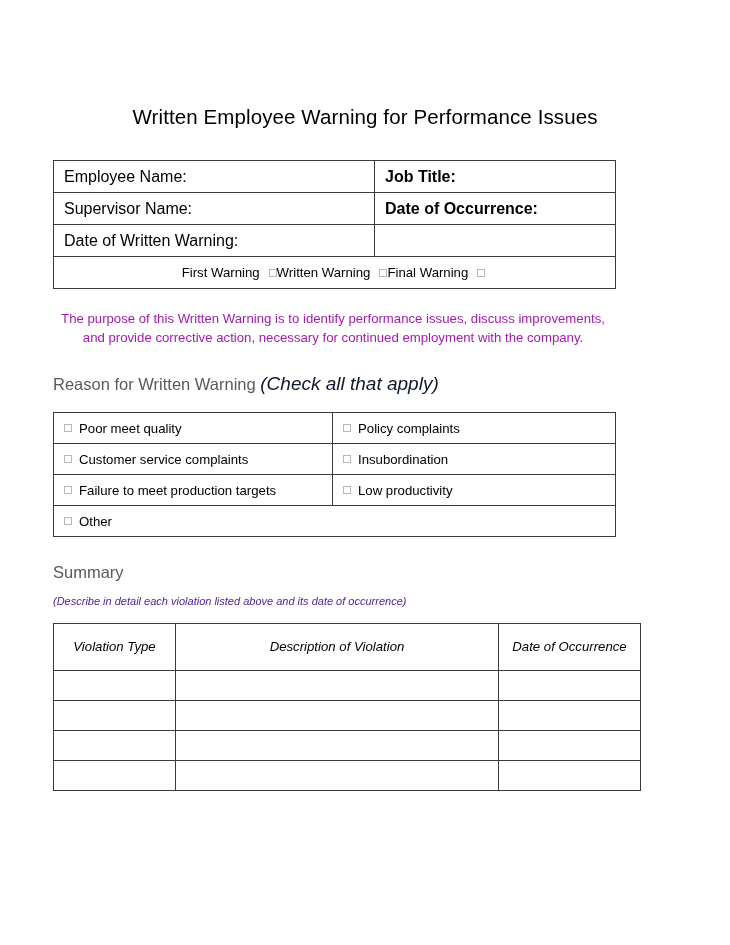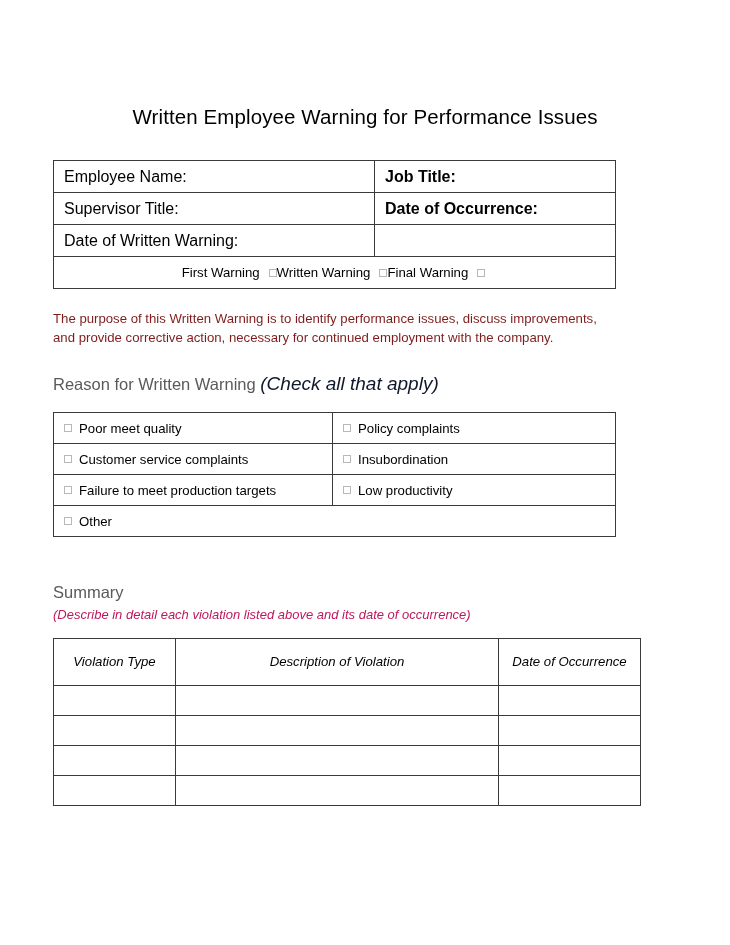--- a/index.html
+++ b/index.html
@@ -97,46 +97,47 @@
     top: 0px;
     flex: 0 0 auto;
   }
 
   
   .purpose {
     width: 560px;
     margin: 20px 0 0 0;
     font-size: 13.2px;
     line-height: 1.45;
-    color: #7f1d1d;
+    color: #a21caf;
+    text-align: center;
   }
 
   
   .section-heading {
     width: 560px;
     margin: 26px 0 0 0;
     font-size: 16.5px;
     font-weight: 400;
     color: #5a5a5a;
   }
   .section-heading .note {
     font-size: 19px;
     font-style: italic;
     font-weight: 400;
     color: #0f172a;
   }
   .section-heading.summary-heading {
-    margin-top: 46px;
+    margin-top: 26px;
   }
   .sub-note {
     width: 560px;
-    margin: 5px 0 0 0;
-    font-size: 13px;
+    margin: 13px 0 0 0;
+    font-size: 11px;
     font-style: italic;
-    color: #be185d;
+    color: #4c1d95;
   }
 
   
   .reasons-table {
     margin-top: 17px;
   }
   .reasons-table td {
     height: 30px;
   }
   .reasons-table td.col-left  { width: 278px; }
@@ -185,21 +186,21 @@
       <tr>
         <td class="col-left">
           <div class="cell-text">Employee Name:</div>
         </td>
         <td class="col-right">
           <div class="cell-text">Job Title:</div>
         </td>
       </tr>
       <tr>
         <td class="col-left">
-          <div class="cell-text">Supervisor Title:</div>
+          <div class="cell-text">Supervisor Name:</div>
         </td>
         <td class="col-right">
           <div class="cell-text">Date of Occurrence:</div>
         </td>
       </tr>
       <tr>
         <td class="col-left">
           <div class="cell-text">Date of Written Warning:</div>
         </td>
         <td class="col-right">

